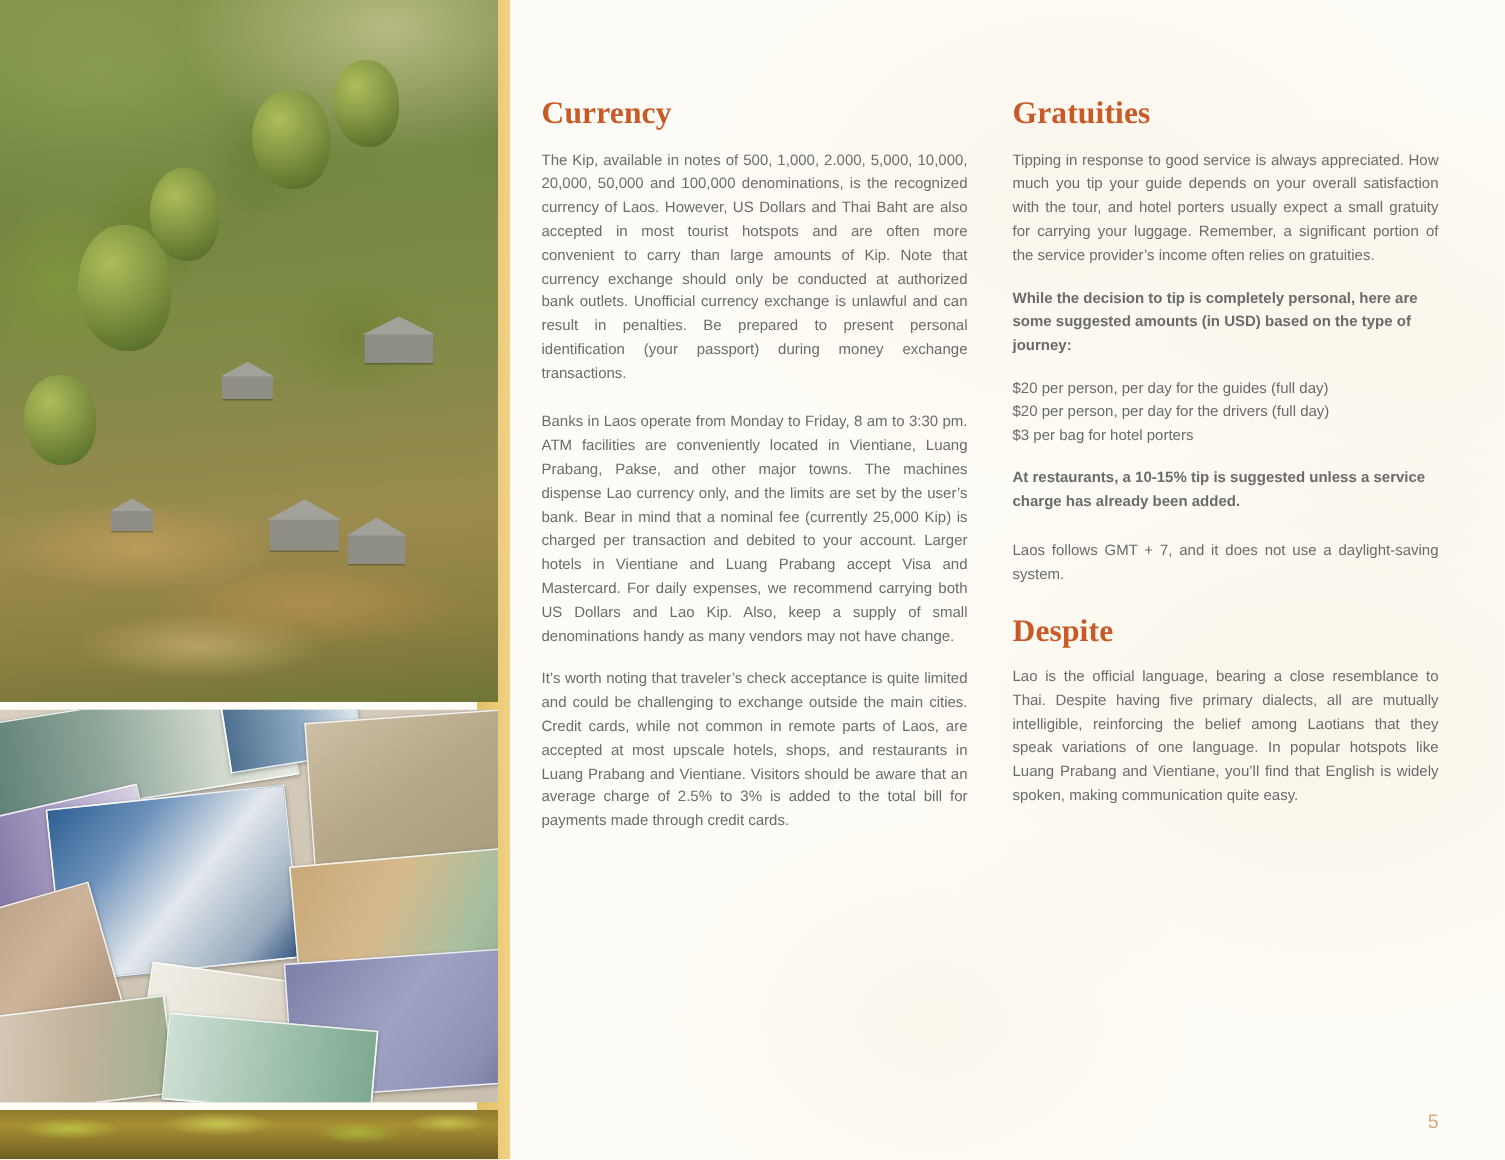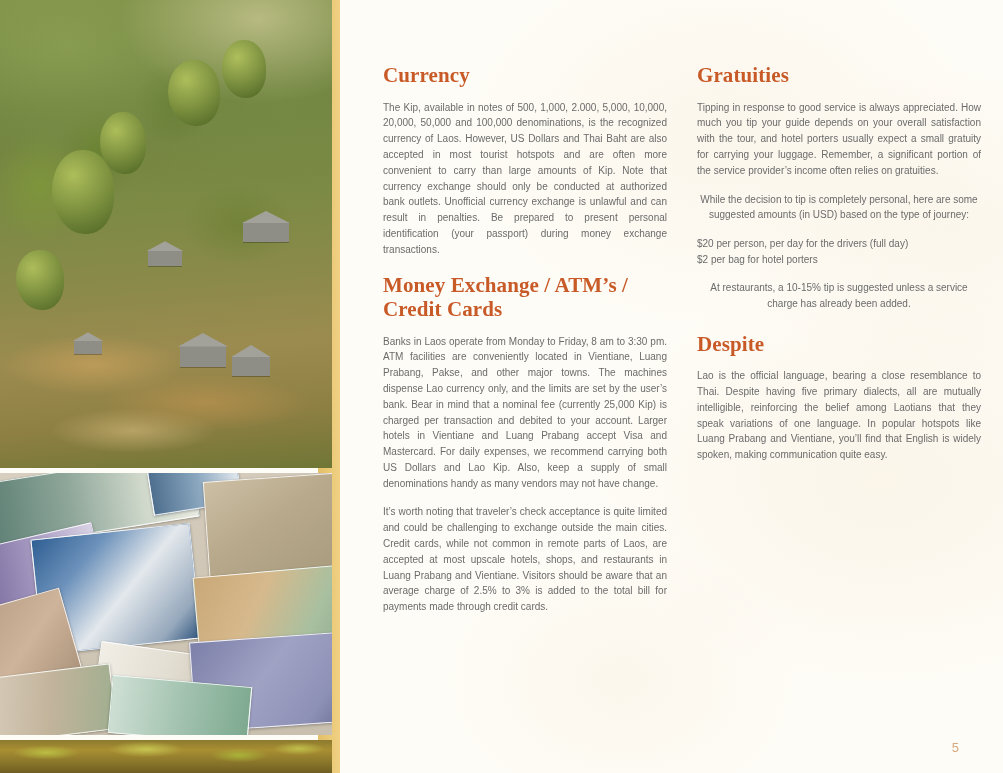--- a/index.html
+++ b/index.html
@@ -161,21 +161,21 @@
       radial-gradient(ellipse 46px 10px at 14% 38%, rgba(190,200,70,.85), rgba(0,0,0,0) 72%),
       radial-gradient(ellipse 52px 11px at 44% 28%, rgba(206,210,88,.8), rgba(0,0,0,0) 72%),
       radial-gradient(ellipse 40px 10px at 72% 46%, rgba(172,186,58,.85), rgba(0,0,0,0) 72%),
       radial-gradient(ellipse 36px 9px  at 90% 26%, rgba(198,204,80,.8), rgba(0,0,0,0) 72%),
       linear-gradient(180deg, #8c7a2e 0%, #a98f33 30%, #8f7a2c 62%, #6f5e22 100%);
   }
 
   
   .content {
     position: absolute;
-    left: 383px;
+    left: 361px;
     top: 0;
     width: 598px;
     height: 773px;
     display: flex;
     gap: 30px;
   }
   .col {
     width: 284px;
     padding-top: 64px;
   }
@@ -191,21 +191,21 @@
   }
   .col p, .col .tip-line {
     margin: 0 0 13px 0;
     font-size: 10px;
     line-height: 1.58;
     color: #6b6b6b;
     text-align: justify;
     -webkit-hyphens: auto;
     hyphens: auto;
   }
-  .col p.flush { text-align: center; }
+  .col p.flush { text-align: left; font-weight: bold; }
   .tip-list { margin: 0 0 13px 0; }
   .tip-list .tip-line {
     margin: 0;
     text-align: left;
     line-height: 1.55;
   }
   .spacer-sm { height: 4px; }
 
   .page-number {
     position: absolute;
@@ -262,40 +262,41 @@
 
   <div class="content">
 
     <div class="col">
 
       <h2 class="sec-head">Currency</h2>
       <p>The Kip, available in notes of 500, 1,000, 2.000, 5,000, 10,000, 20,000, 50,000 and 100,000 denominations, is the recognized currency of Laos. However, US Dollars and Thai Baht are also accepted in most tourist hotspots and are often more convenient to carry than large amounts of Kip. Note that currency exchange should only be conducted at authorized bank outlets. Unofficial currency exchange is unlawful and can result in penalties. Be prepared to present personal identification (your passport) during money exchange transactions.</p>
 
       <div class="spacer-sm"></div>
 
-      <h2 class="sec-head">Money Exchange / ATM’s / Credit Cards</h2>
       <p>Banks in Laos operate from Monday to Friday, 8 am to 3:30 pm. ATM facilities are conveniently located in Vientiane, Luang Prabang, Pakse, and other major towns. The machines dispense Lao currency only, and the limits are set by the user’s bank. Bear in mind that a nominal fee (currently 25,000 Kip) is charged per transaction and debited to your account. Larger hotels in Vientiane and Luang Prabang accept Visa and Mastercard. For daily expenses, we recommend carrying both US Dollars and Lao Kip. Also, keep a supply of small denominations handy as many vendors may not have change.</p>
       <p>It’s worth noting that traveler’s check acceptance is quite limited and could be challenging to exchange outside the main cities. Credit cards, while not common in remote parts of Laos, are accepted at most upscale hotels, shops, and restaurants in Luang Prabang and Vientiane. Visitors should be aware that an average charge of 2.5% to 3% is added to the total bill for payments made through credit cards.</p>
     </div>
 
     <div class="col">
 
       <h2 class="sec-head">Gratuities</h2>
       <p>Tipping in response to good service is always appreciated. How much you tip your guide depends on your overall satisfaction with the tour, and hotel porters usually expect a small gratuity for carrying your luggage. Remember, a significant portion of the service provider’s income often relies on gratuities.</p>
       <p class="flush">While the decision to tip is completely personal, here are some suggested amounts (in USD) based on the type of journey:</p>
 
       <div class="tip-list">
+        <div class="tip-line">$20 per person, per day for the guides (full day)</div>
         <div class="tip-line">$20 per person, per day for the drivers (full day)</div>
-        <div class="tip-line">$2 per bag for hotel porters</div>
+        <div class="tip-line">$3 per bag for hotel porters</div>
       </div>
 
       <p class="flush">At restaurants, a 10-15% tip is suggested unless a service charge has already been added.</p>
 
       <div class="spacer-sm"></div>
 
+      <p>Laos follows GMT + 7, and it does not use a daylight-saving system.</p>
 
       <div class="spacer-sm"></div>
 
       <h2 class="sec-head">Despite</h2>
       <p>Lao is the official language, bearing a close resemblance to Thai. Despite having five primary dialects, all are mutually intelligible, reinforcing the belief among Laotians that they speak variations of one language. In popular hotspots like Luang Prabang and Vientiane, you’ll find that English is widely spoken, making communication quite easy.</p>
     </div>
   </div>
 
   <div class="page-number">5</div>
 

